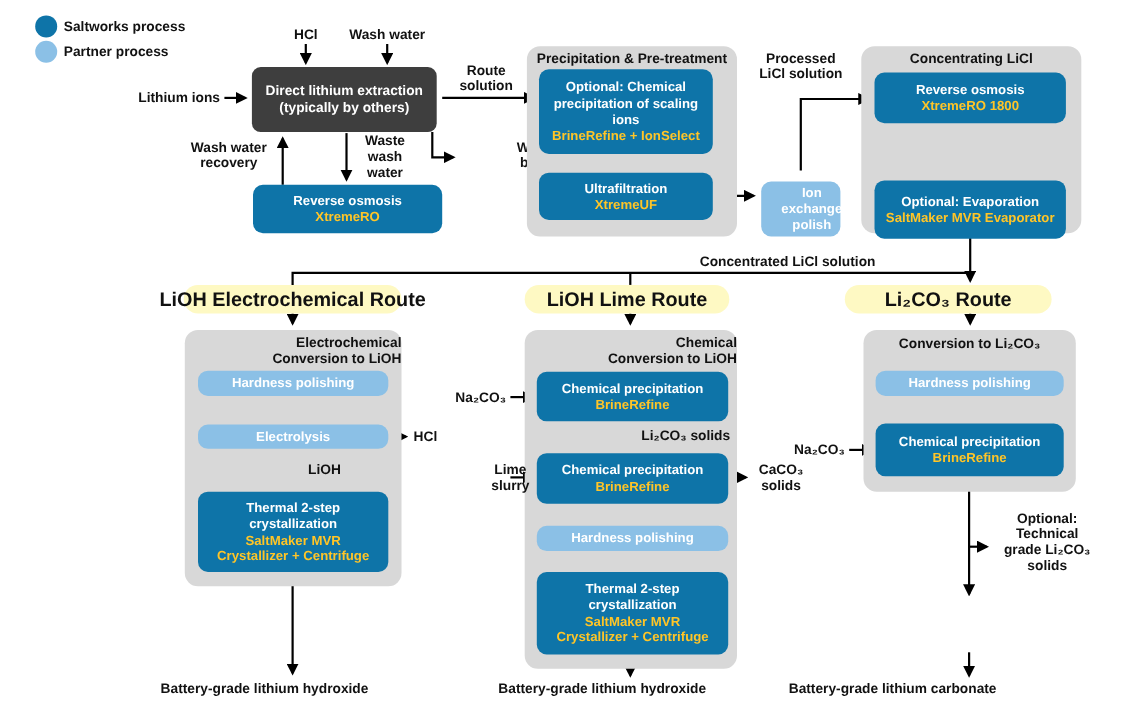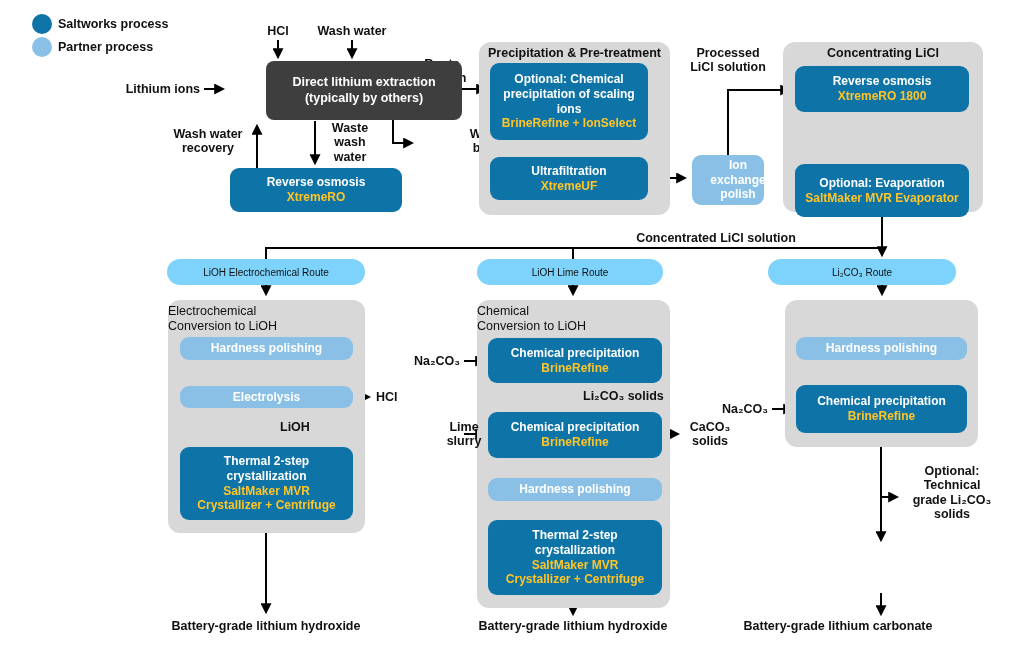--- a/index.html
+++ b/index.html
@@ -6,37 +6,37 @@
   .cv{position:relative;width:1024px;height:650px;background:#fff;overflow:hidden;
       font-family:"Liberation Sans","DejaVu Sans",sans-serif;}
   .wires{position:absolute;left:0;top:0;}
   .w{stroke:#000;stroke-width:2;fill:none;}
   .lbl{position:absolute;font-weight:700;color:#111;font-size:12.5px;line-height:1.15;text-align:center;}
   .lbl.left{text-align:left;}
   .lbl.right{text-align:right;}
   .nw{white-space:nowrap;}
   .cont{position:absolute;background:#d8d8d8;border-radius:12px;}
   .ctitle{position:absolute;font-weight:700;font-size:12.5px;color:#111;text-align:center;line-height:1.18;white-space:nowrap;}
-  .ctitle2{position:absolute;font-weight:400;font-size:12.5px;color:#111;text-align:left;line-height:1.18;}
+  .ctitle2{position:absolute;font-weight:700;font-size:12.5px;color:#111;text-align:right;line-height:1.18;}
   .ctitle2 span{display:block;}
-  .pill{position:absolute;background:#7dd3fc;border-radius:13px;display:flex;align-items:center;
-        justify-content:center;font-weight:400;font-size:10px;color:#111;white-space:nowrap;}
+  .pill{position:absolute;background:#fef9c3;border-radius:13px;display:flex;align-items:center;
+        justify-content:center;font-weight:700;font-size:18px;color:#111;white-space:nowrap;}
   .box{position:absolute;display:flex;flex-direction:column;align-items:center;justify-content:center;
        text-align:center;font-weight:700;font-size:12px;line-height:1.22;border-radius:9px;
        padding:0 3px;box-sizing:border-box;}
   .box.dark{background:#0e74a8;color:#fff;}
   .box.light{background:#8bc0e6;color:#fff;}
   .box.gray{background:#3e3e3e;color:#fff;font-size:12.5px;border-radius:8px;}
   .box.gray .t{white-space:nowrap;}
   .box .t{display:block;}
   .box .brand{display:block;color:#ffc527;}
   .dot{position:absolute;width:20px;height:20px;border-radius:50%;}
   .dot.dk{background:#0e74a8;}
   .dot.lt{background:#8bc0e6;}
-  .product{position:absolute;font-weight:700;color:#111;font-size:12.5px;text-align:center;white-space:nowrap;}
+  .product{position:absolute;font-weight:700;color:#111;font-size:12.5px;white-space:nowrap;}
 </style>
 </head>
 <body>
 
 <div class="cv">
 
   <svg class="wires" width="1024" height="650">
     <defs>
       <marker id="ah" viewBox="0 0 10 10" refX="8" refY="5" markerWidth="5.5" markerHeight="5.5" orient="auto-start-reverse">
         <path d="M0,0 L10,5 L0,10 z" fill="#000"></path>
@@ -85,41 +85,41 @@
   <div class="lbl" style="left:256px;top:24px;width:44px;">HCl</div>
   <div class="lbl" style="left:312px;top:24px;width:80px;">Wash water</div>
   <div class="lbl right nw" style="left:104px;top:82px;width:96px;">Lithium ions</div>
   <div class="lbl" style="left:408px;top:57px;width:68px;">Route solution</div>
   <div class="lbl" style="left:156px;top:127px;width:104px;">Wash water recovery</div>
   <div class="lbl" style="left:322px;top:121px;width:56px;">Waste wash water</div>
   <div class="lbl" style="left:418px;top:127px;width:52px;margin-left:44px;">Waste brine</div>
   <div class="lbl" style="left:683px;top:46px;width:90px;">Processed LiCl solution</div>
   <div class="lbl nw" style="left:616px;top:231px;width:200px;">Concentrated LiCl solution</div>
 
-  <div class="box gray" style="left:229px;top:61px;width:196px;height:59px;margin-left:37px;">
+  <div class="box gray" style="left:229px;top:61px;width:168px;height:59px;">
     <span class="t">Direct lithium extraction</span>
     <span class="t">(typically by others)</span>
   </div>
 
   <div class="box dark" style="left:230px;top:168px;width:172px;height:44px;">
     <span class="t">Reverse osmosis</span>
     <span class="brand">XtremeRO</span>
   </div>
 
   <div class="cont" style="left:479px;top:42px;width:191px;height:173px;"></div>
   <div class="ctitle" style="left:479px;top:46px;width:191px;">Precipitation &amp; Pre-treatment</div>
   <div class="box dark" style="left:490px;top:63px;width:158px;height:77px;">
     <span class="t">Optional: Chemical precipitation of scaling ions</span>
     <span class="brand nw">BrineRefine + IonSelect</span>
   </div>
   <div class="box dark" style="left:490px;top:157px;width:158px;height:43px;">
     <span class="t">Ultrafiltration</span>
     <span class="brand">XtremeUF</span>
   </div>
-  <div class="box light" style="left:692px;top:155px;width:72px;height:50px;padding-left:23px;">Ion exchange polish</div>
+  <div class="box light" style="left:692px;top:165px;width:72px;height:50px;padding-left:23px;">Ion exchange polish</div>
 
   <div class="cont" style="left:783px;top:42px;width:200px;height:170px;"></div>
   <div class="ctitle" style="left:783px;top:46px;width:200px;">Concentrating LiCl</div>
   <div class="box dark" style="left:795px;top:66px;width:174px;height:46px;">
     <span class="t">Reverse osmosis</span>
     <span class="brand">XtremeRO 1800</span>
   </div>
   <div class="box dark" style="left:795px;top:164px;width:174px;height:53px;">
     <span class="t">Optional: Evaporation</span>
     <span class="brand">SaltMaker MVR Evaporator</span>
@@ -164,20 +164,21 @@
   <div class="lbl" style="left:680px;top:420px;width:60px;">CaCO₃ solids</div>
   <div class="box light" style="left:488px;top:478px;width:174px;height:23px;">Hardness polishing</div>
   <div class="box dark" style="left:488px;top:520px;width:174px;height:75px;">
     <span class="t">Thermal 2-step crystallization</span>
     <span class="brand nw">SaltMaker MVR</span>
     <span class="brand nw">Crystallizer + Centrifuge</span>
   </div>
   <div class="product" style="left:453px;top:619px;width:240px;">Battery-grade lithium hydroxide</div>
 
   <div class="cont" style="left:785px;top:300px;width:193px;height:147px;"></div>
+  <div class="ctitle" style="left:785px;top:305px;width:193px;">Conversion to Li₂CO₃</div>
   <div class="box light" style="left:796px;top:337px;width:171px;height:23px;">Hardness polishing</div>
   <div class="lbl right nw" style="left:712px;top:402px;width:56px;">Na₂CO₃</div>
   <div class="box dark" style="left:796px;top:385px;width:171px;height:48px;">
     <span class="t">Chemical precipitation</span>
     <span class="brand">BrineRefine</span>
   </div>
   <div class="lbl" style="left:908px;top:464px;width:88px;">Optional: Technical grade Li₂CO₃ solids</div>
   <div class="product" style="left:717px;top:619px;width:242px;">Battery-grade lithium carbonate</div>
 
 </div>

